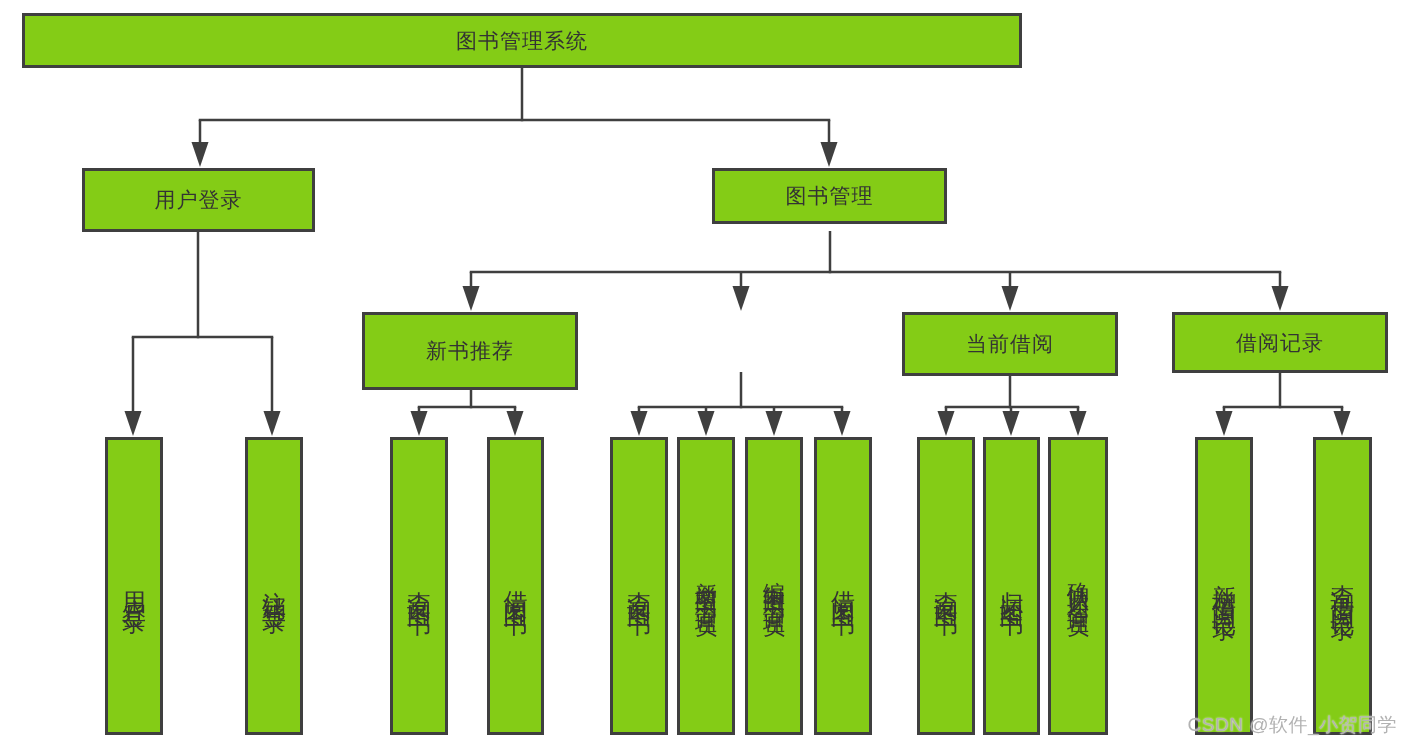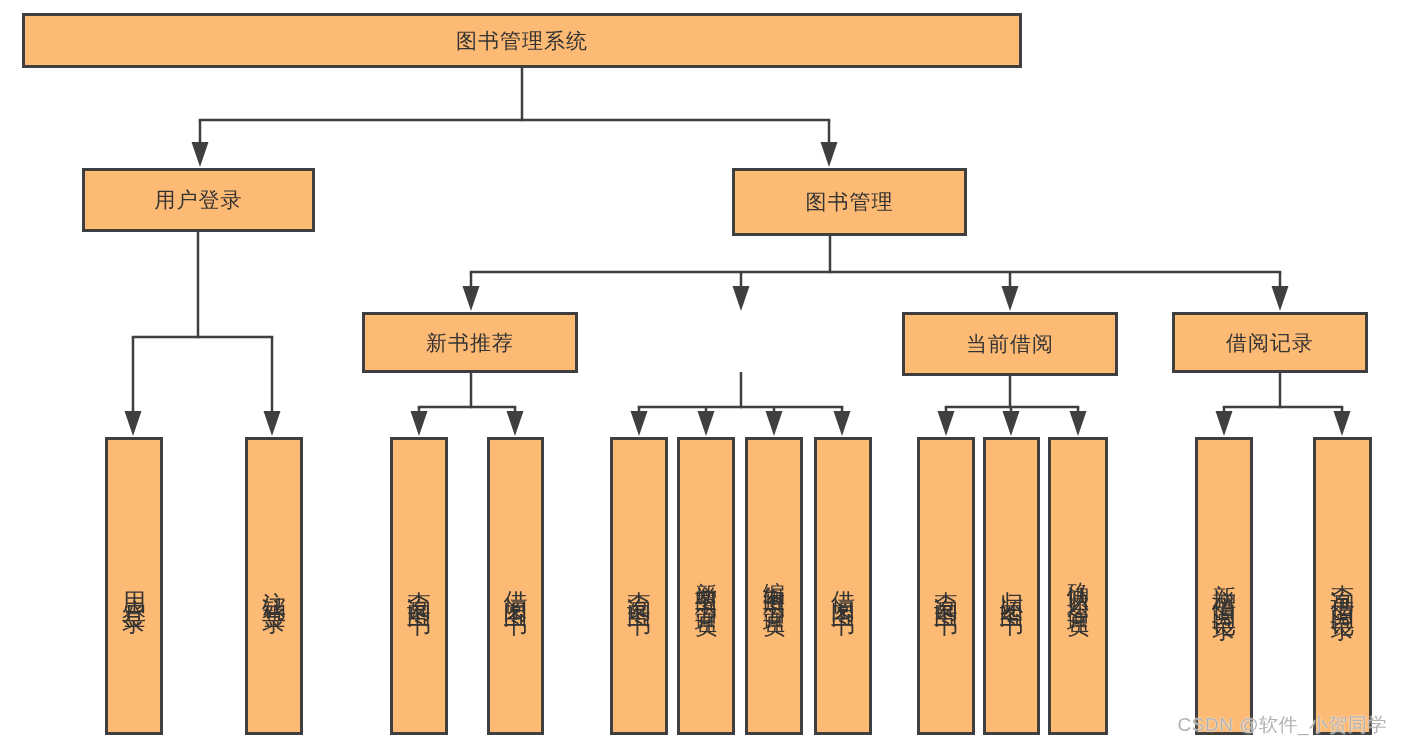--- a/index.html
+++ b/index.html
@@ -13,21 +13,21 @@
   }
   .connectors {
     position: absolute;
     left: 0; top: 0;
     width: 1405px; height: 747px;
   }
   .box {
     position: absolute;
     box-sizing: border-box;
     border: 3px solid #3f3f3f;
-    background: #fdba74;
+    background: #84cc16;
     display: flex;
     align-items: center;
     justify-content: center;
     color: #333333;
   }
   .h-label {
     font-size: 21px;
     letter-spacing: 1px;
     white-space: nowrap;
   }
@@ -35,21 +35,21 @@
     writing-mode: vertical-rl;
     text-orientation: mixed;
     font-size: 24px;
     line-height: 1;
     letter-spacing: 7px;
     white-space: nowrap;
   }
   .watermark {
     position: absolute;
     top: 712px;
-    right: 18px;
+    right: 8px;
     font-size: 19px;
     color: #b2b2b2;
     letter-spacing: 0.5px;
     white-space: nowrap;
     text-shadow: 0 0 2px #ffffff;
   }
 </style>
 </head>
 <body>
 
@@ -125,31 +125,31 @@
     </g>
   </svg>
 
   <div class="box" style="left:22px; top:13px; width:1000px; height:55px;">
     <span class="h-label">图书管理系统</span>
   </div>
 
   <div class="box" style="left:82px; top:168px; width:233px; height:64px;">
     <span class="h-label">用户登录</span>
   </div>
-  <div class="box" style="left:712px; top:168px; width:235px; height:68px;margin-left:20px;">
+  <div class="box" style="left:712px; top:168px; width:235px; height:56px;">
     <span class="h-label">图书管理</span>
   </div>
 
-  <div class="box" style="left:362px; top:312px; width:216px; height:61px;">
+  <div class="box" style="left:362px; top:312px; width:216px; height:78px;">
     <span class="h-label">新书推荐</span>
   </div>
   <div class="box" style="left:902px; top:312px; width:216px; height:64px;">
     <span class="h-label">当前借阅</span>
   </div>
-  <div class="box" style="left:1172px; top:312px; width:196px; height:61px;">
+  <div class="box" style="left:1172px; top:312px; width:216px; height:61px;">
     <span class="h-label">借阅记录</span>
   </div>
 
   <div class="box leaf" style="left:105px; top:437px; width:58px; height:298px;">
     <span class="v-label">用户登录</span>
   </div>
   <div class="box leaf" style="left:245px; top:437px; width:58px; height:298px;">
     <span class="v-label">注销登录</span>
   </div>
 

